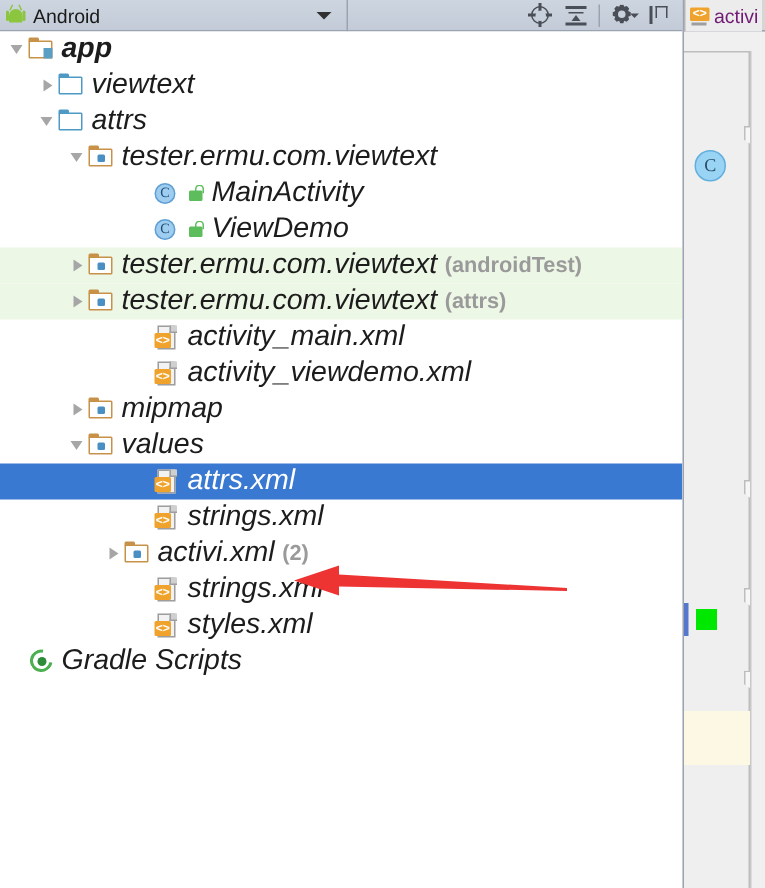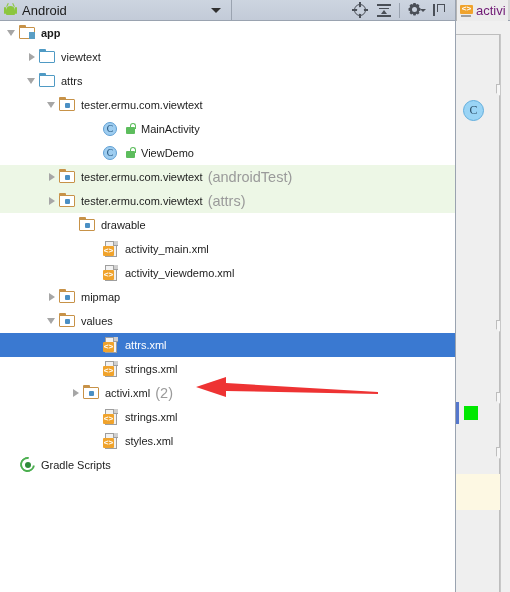--- a/index.html
+++ b/index.html
@@ -50,24 +50,24 @@
   .ic-gear .dd{position:absolute;left:14px;top:8px;width:0;height:0;border-left:3px solid transparent;border-right:3px solid transparent;border-top:3.5px solid #4a4f57;}
   
   .ic-hide .bar{position:absolute;left:3px;top:3px;width:2px;height:12px;background:#4a4f57;}
   .ic-hide .box{position:absolute;left:7px;top:3px;width:8px;height:8px;border:1.6px solid #4a4f57;border-bottom:none;}
 
   
   .tree{ position:absolute; left:0; top:21px; width:455px; height:571px; background:#fff; overflow:hidden;}
   .row{ position:relative; height:24px; display:flex; align-items:center; white-space:nowrap; }
   .row.sel{ background:#3a79d1; }
   .row.test{ background:#edf7e6; }
-  .lbl{ font-size:11px; color:#1c1c1c; }
+  .lbl{ font-size:19px; color:#1c1c1c;font-style:italic; }
   .row.sel .lbl{ color:#ffffff; }
   .lbl.bold{ font-weight:bold; }
-  .muted{ font-size:14.5px; color:#9a9a9a; margin-left:5px; }
+  .muted{ font-size:14.5px; color:#9a9a9a; margin-left:5px;font-weight:bold; }
 
   .tw{ width:13px; height:13px; position:relative; flex:0 0 auto; }
   .tw.r::after{ content:""; position:absolute; left:3px; top:2px; width:0;height:0;
      border-top:4.5px solid transparent;border-bottom:4.5px solid transparent;border-left:6px solid #a6a6a6;}
   .tw.d::after{ content:""; position:absolute; left:1px; top:3.5px; width:0;height:0;
      border-left:4.5px solid transparent;border-right:4.5px solid transparent;border-top:6px solid #a6a6a6;}
 
   .ico{ width:17px; height:16px; position:relative; flex:0 0 auto; margin-right:5px; }
 
   
@@ -263,30 +263,20 @@
         <span class="tw r"></span>
         <span class="ico f-pkg">
           <span class="tab"></span>
           <span class="back"></span>
           <span class="dot"></span>
         </span>
         <span class="lbl">tester.ermu.com.viewtext</span>
         <span class="muted">(attrs)</span>
       </div>
       <div class="row">
-        <span style="display:inline-block;width:66px;flex:0 0 auto"></span>
-        <span class="tw"></span>
-        <span class="ico f-pkg">
-          <span class="tab"></span>
-          <span class="back"></span>
-          <span class="dot"></span>
-        </span>
-        <span class="lbl">drawable</span>
-      </div>
-      <div class="row">
         <span style="display:inline-block;width:90px;flex:0 0 auto"></span>
         <span class="tw"></span>
         <span class="ico f-xml">
           <span class="page"></span>
           <span class="fold"></span>
           <span class="badge">&lt;&gt;</span>
         </span>
         <span class="lbl">activity_main.xml</span>
       </div>
       <div class="row">

